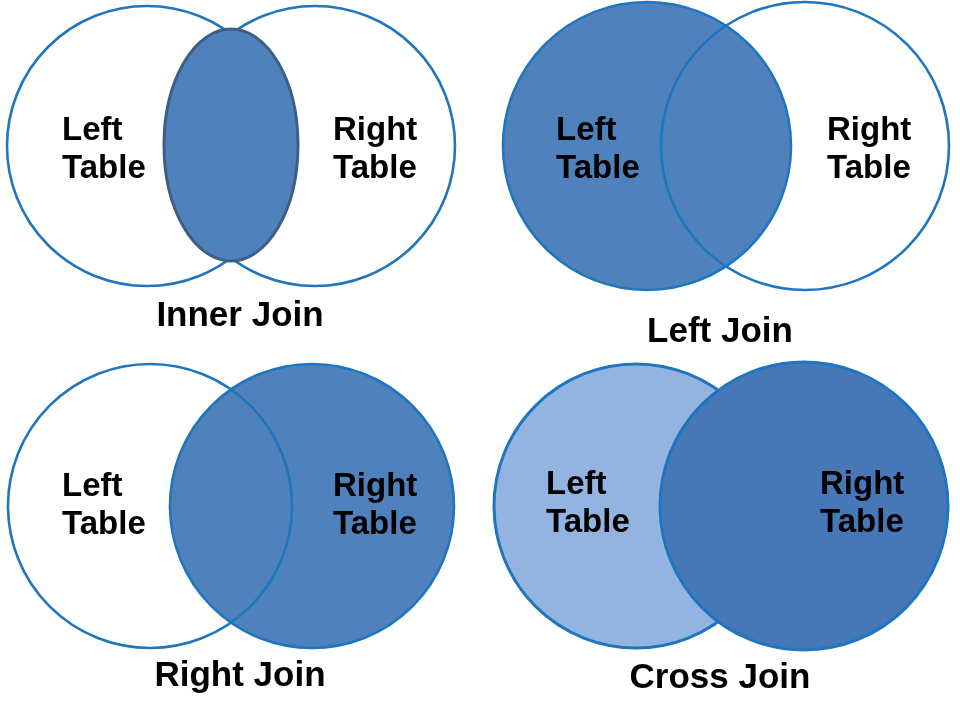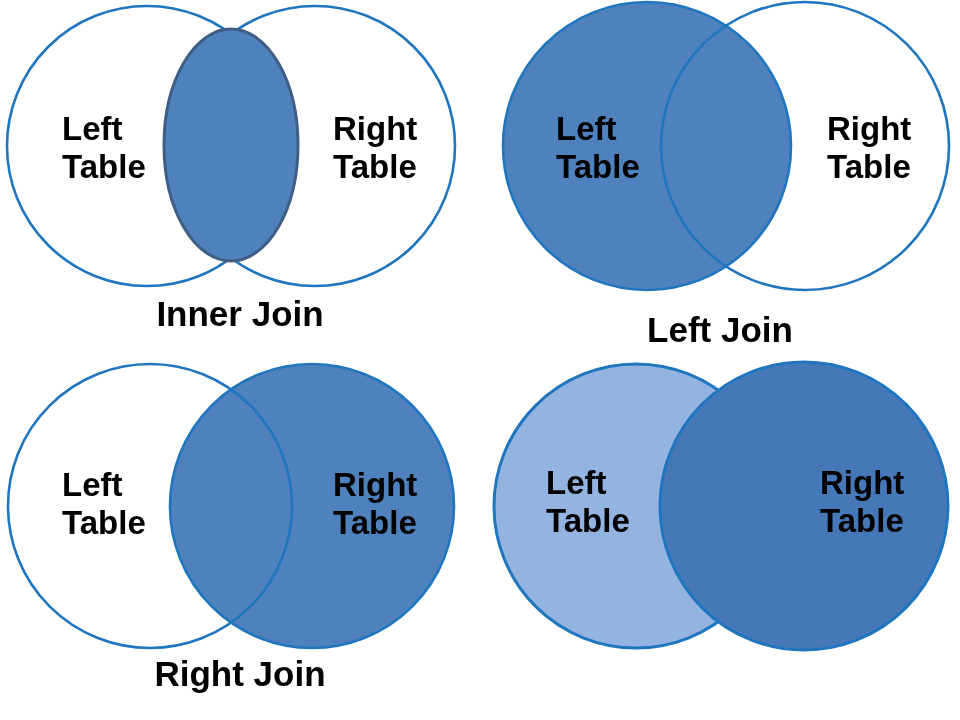--- a/index.html
+++ b/index.html
@@ -149,15 +149,16 @@
       <circle class="fill-dark" cx="324" cy="146" r="144"></circle>
     </svg>
     <div class="label label-left">
       <span>Left</span>
       <span>Table</span>
     </div>
     <div class="label label-right">
       <span>Right</span>
       <span>Table</span>
     </div>
+    <div class="caption">Cross Join</div>
   </div>
 
 </div>
 
 </body></html>

